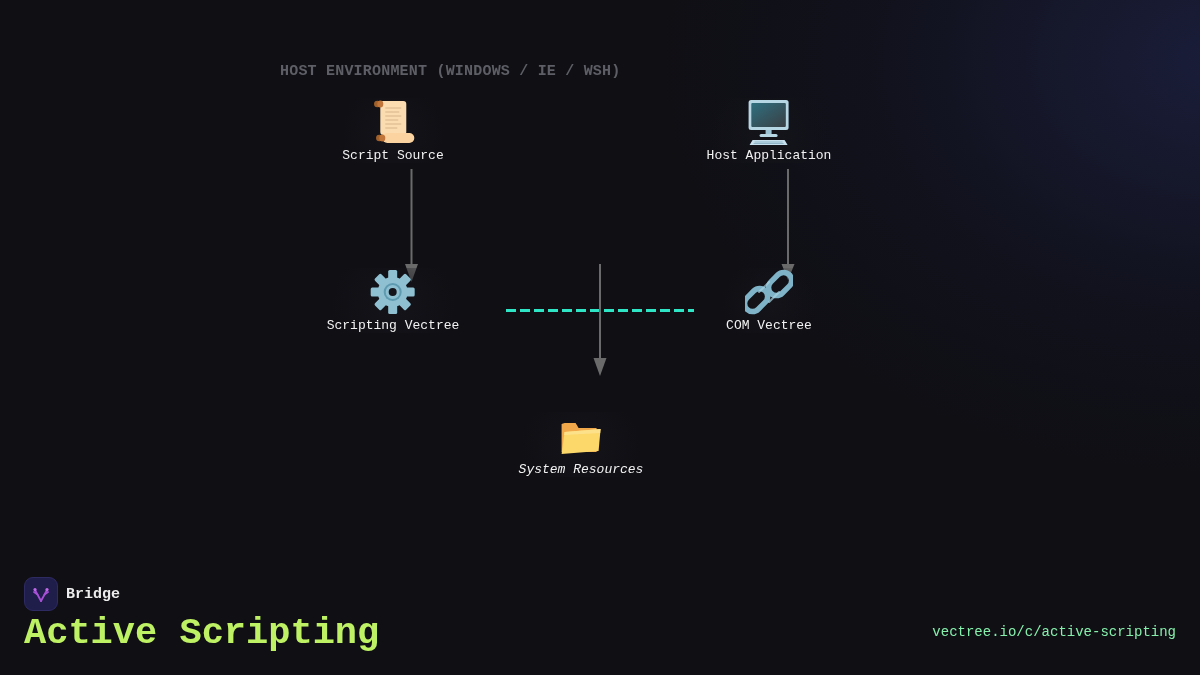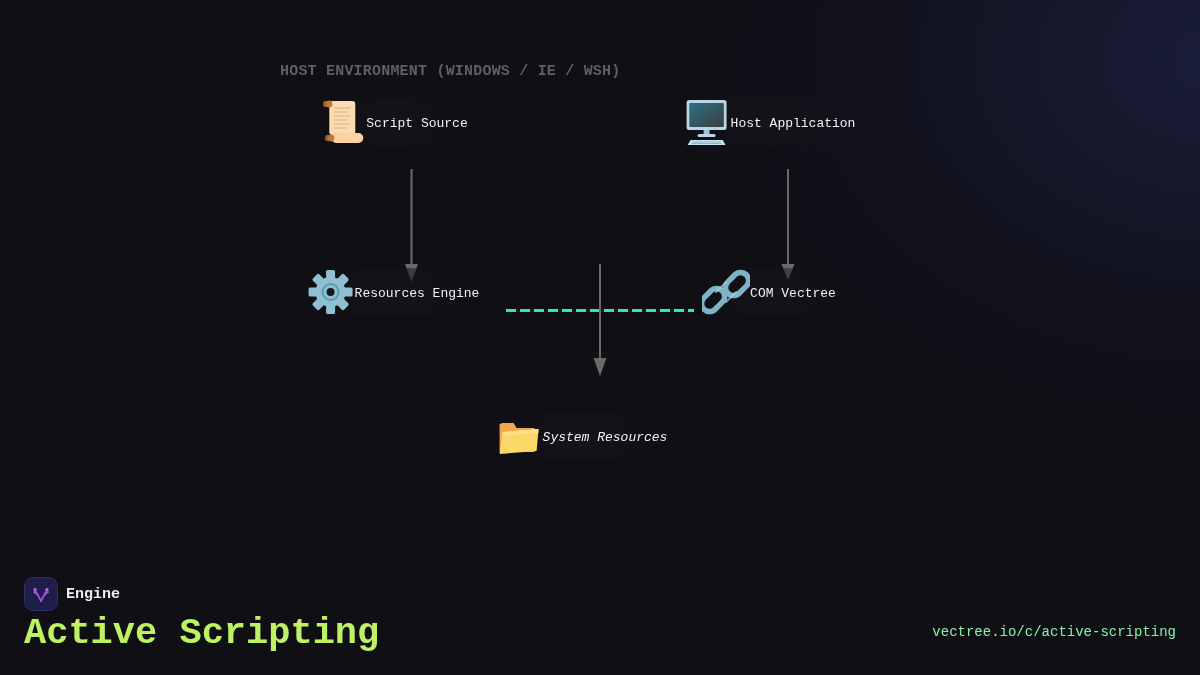--- a/index.html
+++ b/index.html
@@ -23,21 +23,21 @@
       position: absolute;
       left: 280px; top: 63px;
       font-size: 15px;
       font-weight: bold;
       color: #5e5e66;
       letter-spacing: 0.2px;
       white-space: nowrap;
     }
     .node {
       position: absolute;
-      display: flex; flex-direction: row; align-items: center;
+      display: flex; flex-direction: column; align-items: center;
       transform: translateX(-50%);
       background: radial-gradient(circle at 50% 55%, rgba(20,20,26,0.9) 0%, rgba(15,15,20,0) 70%);
       padding: 0 14px;
     }
     .node .icon {
       width: 48px; height: 48px;
       display: flex; align-items: center; justify-content: center;
     }
     .node .label {
       font-size: 13px;
@@ -171,21 +171,21 @@
         <rect x="-4.5" y="-22" width="9" height="10" rx="1.5" transform="rotate(225)"></rect>
         <rect x="-4.5" y="-22" width="9" height="10" rx="1.5" transform="rotate(270)"></rect>
         <rect x="-4.5" y="-22" width="9" height="10" rx="1.5" transform="rotate(315)"></rect>
         <circle r="15"></circle>
       </g>
       <circle cx="24" cy="24" r="9" fill="#5e9ab0"></circle>
       <circle cx="24" cy="24" r="7" fill="#8ec0d2"></circle>
       <circle cx="24" cy="24" r="4" fill="#15151b"></circle>
     </svg>
   </div>
-  <div class="label">Resources Engine</div>
+  <div class="label">Scripting Vectree</div>
 </div>
 
 <div class="node" style="left:769px; top:268px;">
   <div class="icon">
     <svg width="48" height="48" viewBox="0 0 48 48">
       <g fill="none" stroke="#7fb4c8" stroke-width="5.5" stroke-linecap="round">
         <rect x="3" y="19" width="16" height="26" rx="8" transform="rotate(45 11 32)"></rect>
         <rect x="27" y="3" width="16" height="26" rx="8" transform="rotate(45 35 16)"></rect>
       </g>
       <g fill="none" stroke="#a9d3e2" stroke-width="2" stroke-linecap="round" opacity="0.7">
@@ -214,17 +214,17 @@
       <g stroke="#a64fd6" stroke-width="1.8" stroke-linecap="round" fill="none">
         <path d="M11,18 L5,7"></path>
         <path d="M11,18 L17,7"></path>
         <path d="M7.5,11.5 L4,9"></path>
         <path d="M14.5,11.5 L18,9"></path>
       </g>
       <circle cx="5" cy="6.5" r="1.6" fill="#c06ae8"></circle>
       <circle cx="17" cy="6.5" r="1.6" fill="#c06ae8"></circle>
     </svg>
   </div>
-  <span class="brand-name">Engine</span>
+  <span class="brand-name">Bridge</span>
 </div>
 
 <div class="title">Active Scripting</div>
 <div class="url">vectree.io/c/active-scripting</div>
 
 </body></html>

